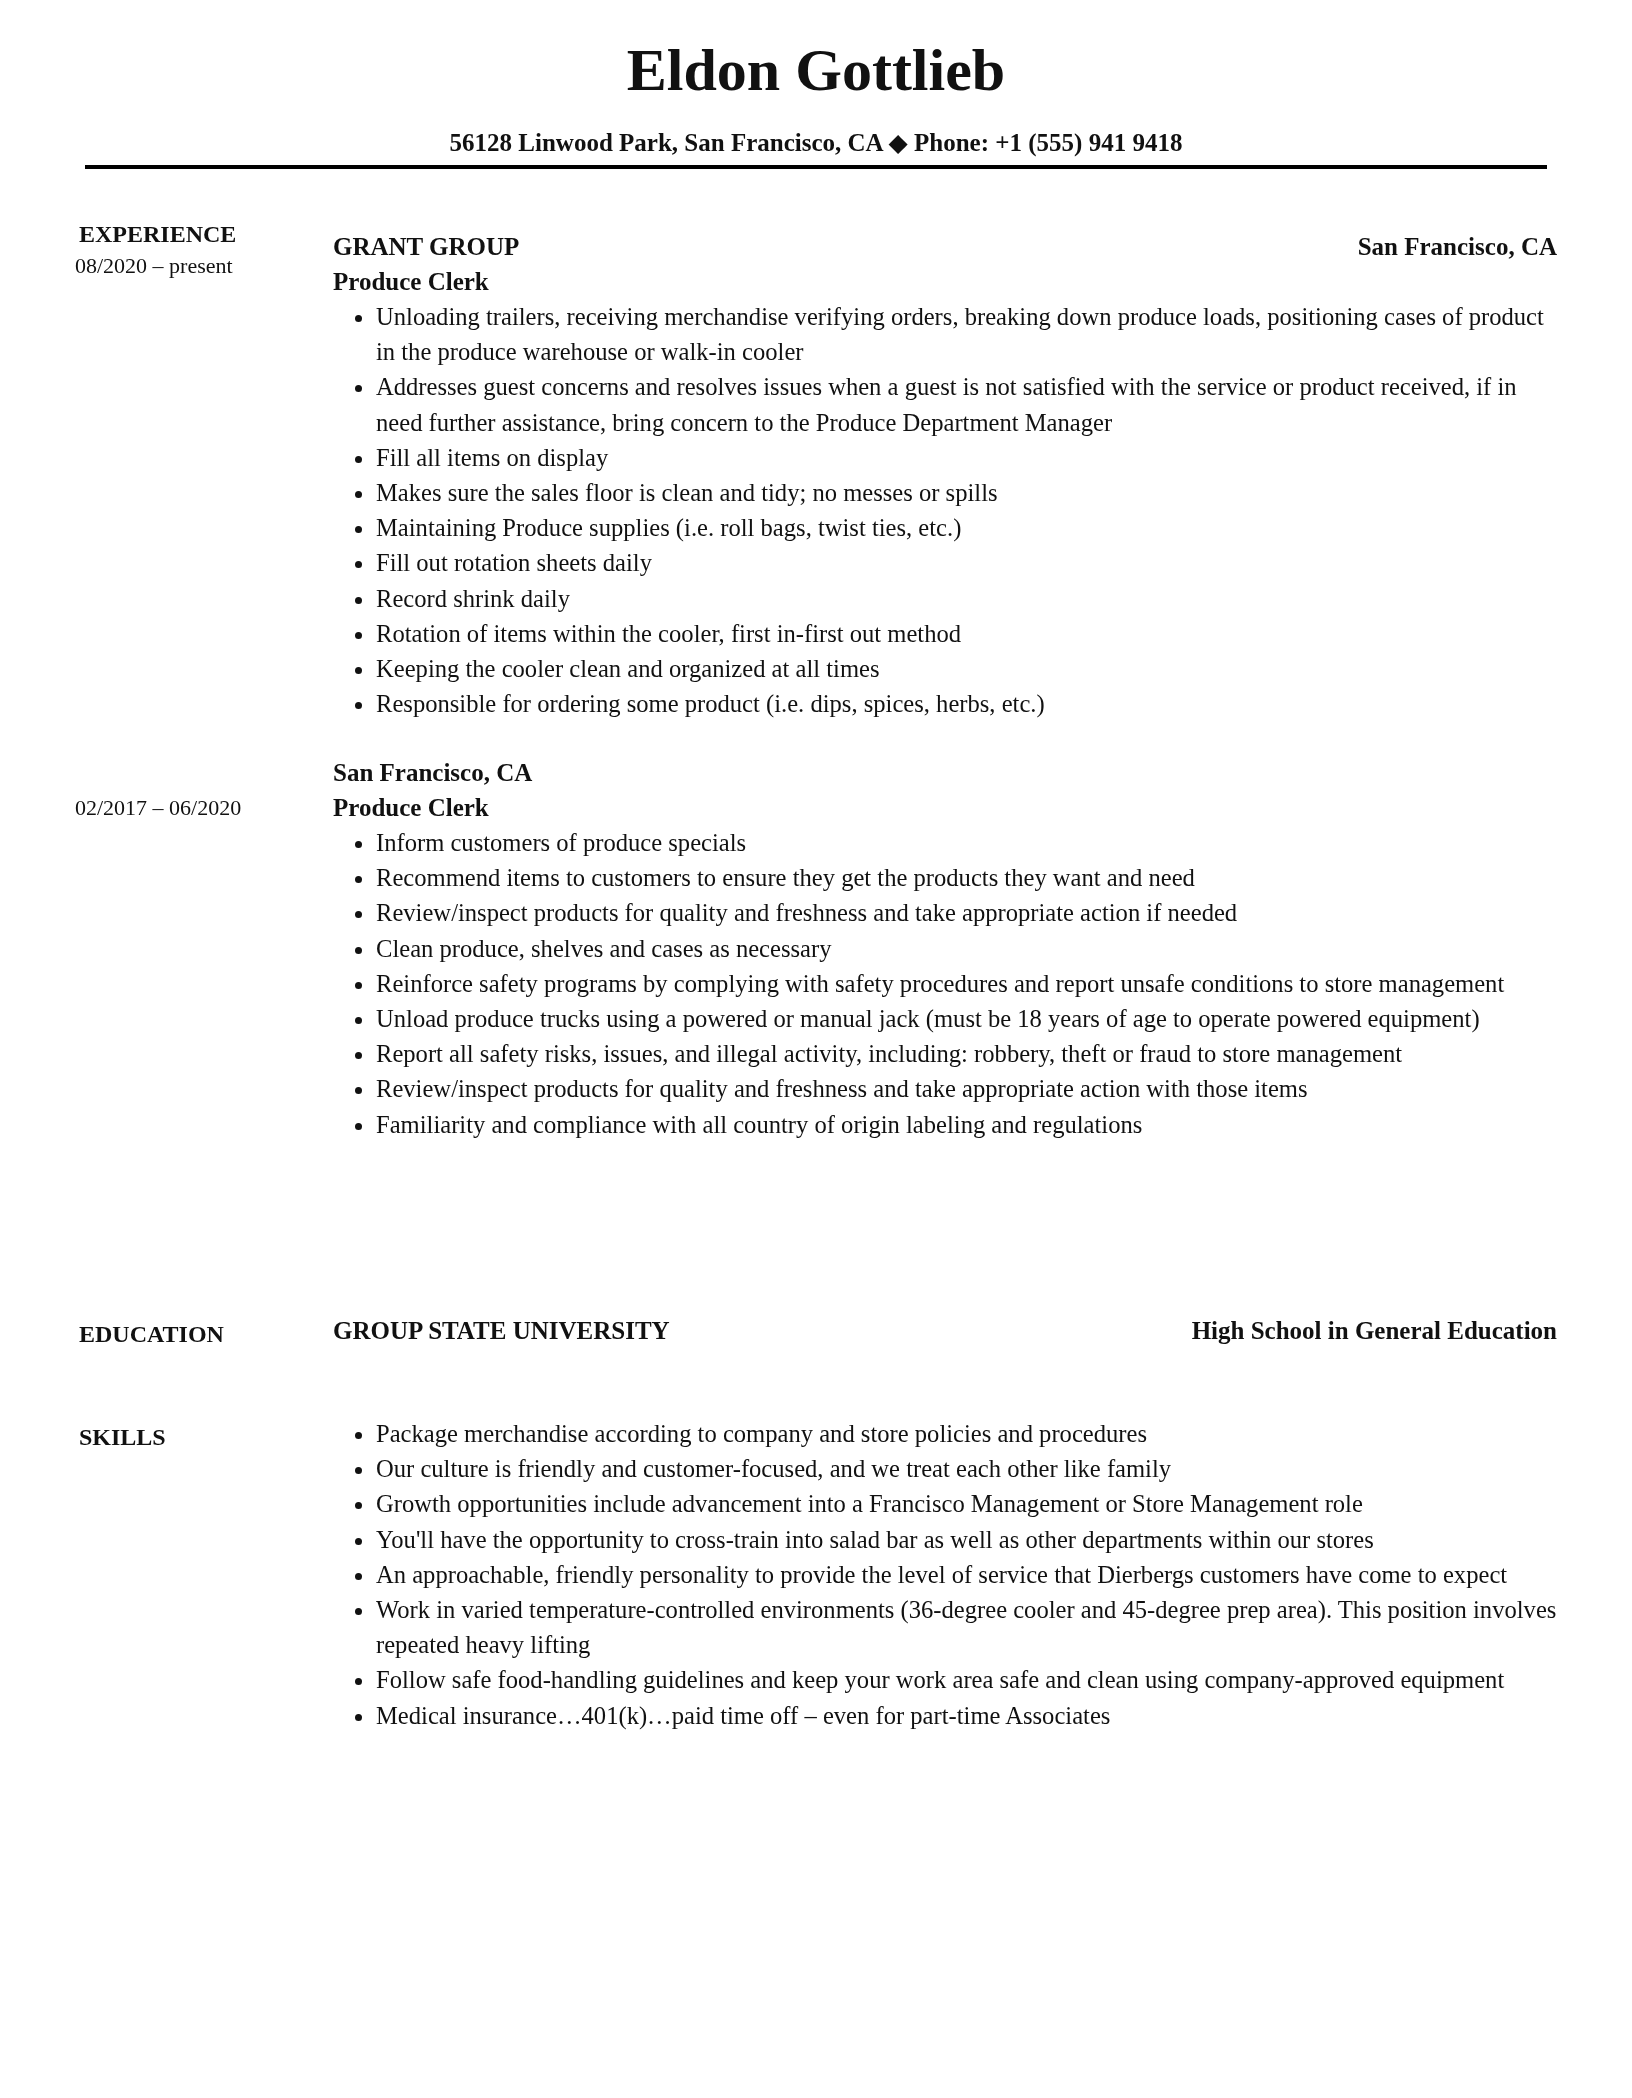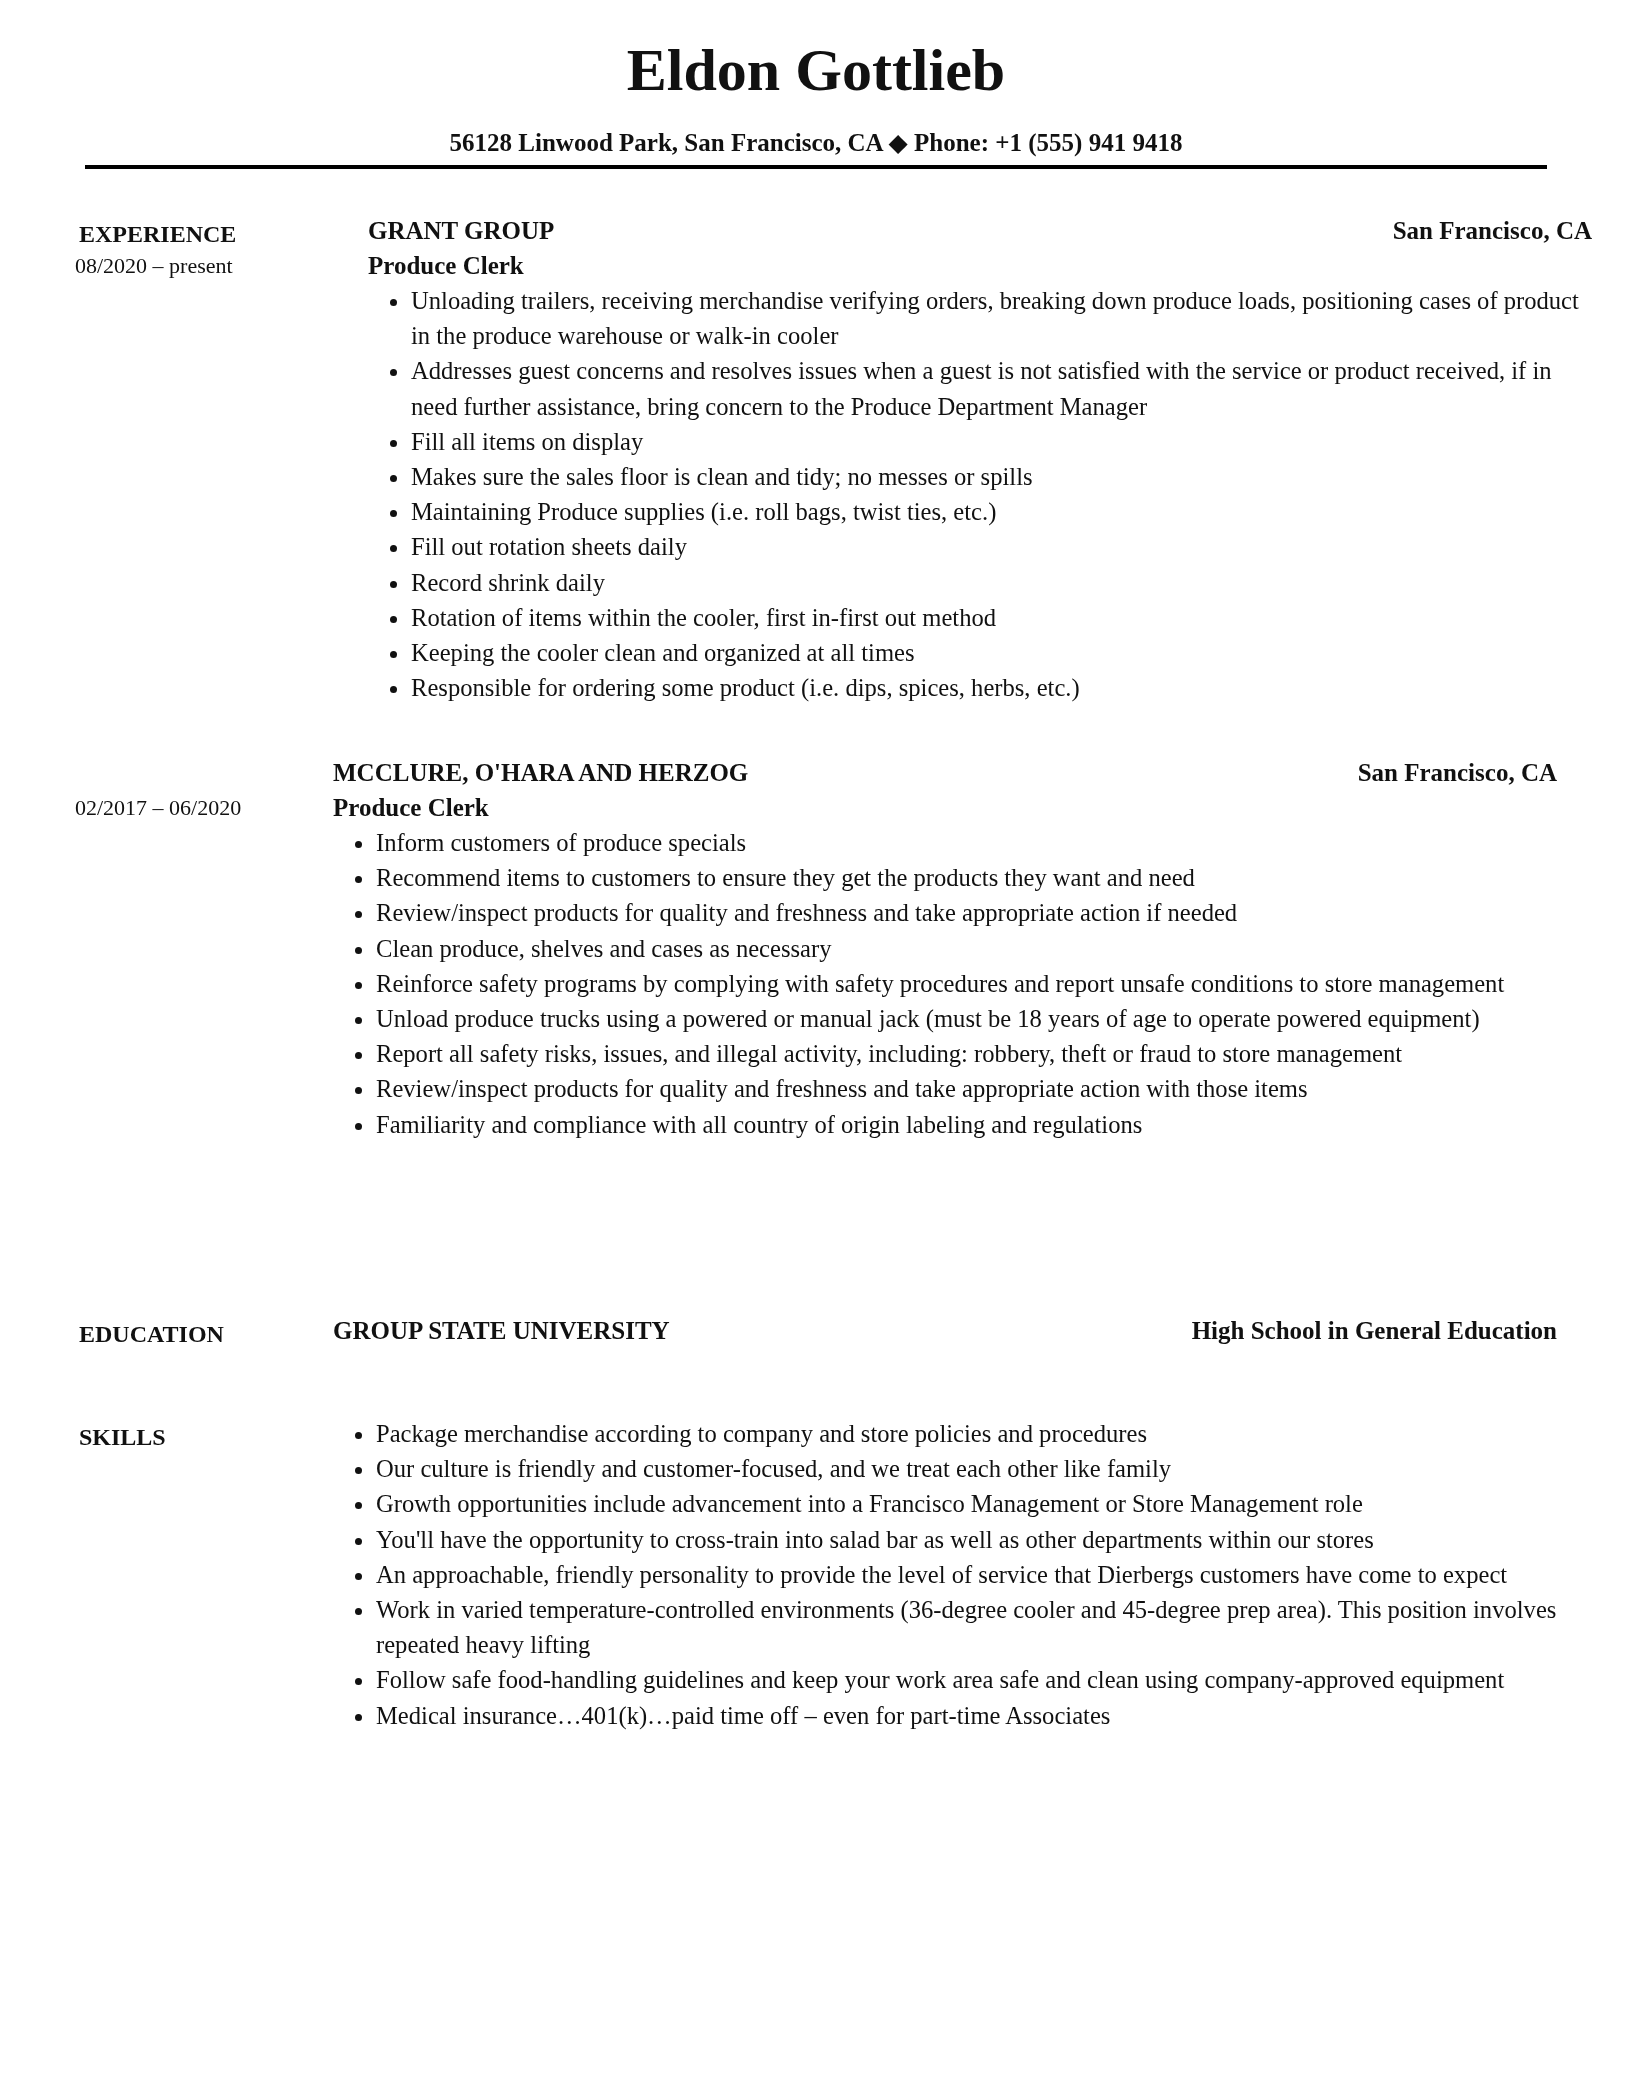--- a/index.html
+++ b/index.html
@@ -90,21 +90,21 @@
 <body>
 
 <h1 class="name">Eldon Gottlieb</h1>
 <div class="contact">56128 Linwood Park, San Francisco, CA ◆ Phone: +1 (555) 941 9418</div>
 <div class="rule"></div>
 
 <section class="section" style="top:213px;">
   <h2 class="section-label">EXPERIENCE</h2>
 
   <div class="date" style="top:35px;">08/2020 – present</div>
-  <div class="entry" style="top:0px;margin-left:35px;">
+  <div class="entry" style="top:16px;">
     <div class="entry-head">
       <span>GRANT GROUP</span>
       <span>San Francisco, CA</span>
     </div>
     <div class="role">Produce Clerk</div>
     <ul class="bullets">
       <li>Unloading trailers, receiving merchandise verifying orders, breaking down produce loads, positioning cases of product in the produce warehouse or walk-in cooler</li>
       <li>Addresses guest concerns and resolves issues when a guest is not satisfied with the service or product received, if in need further assistance, bring concern to the Produce Department Manager</li>
       <li>Fill all items on display</li>
       <li>Makes sure the sales floor is clean and tidy; no messes or spills</li>
@@ -113,21 +113,20 @@
       <li>Record shrink daily</li>
       <li>Rotation of items within the cooler, first in-first out method</li>
       <li>Keeping the cooler clean and organized at all times</li>
       <li>Responsible for ordering some product (i.e. dips, spices, herbs, etc.)</li>
     </ul>
   </div>
 
   <div class="date" style="top:577px;">02/2017 – 06/2020</div>
   <div class="entry" style="top:542px;">
     <div class="entry-head">
-      <span>MCCLURE, O'HARA AND HERZOG</span>
       <span>San Francisco, CA</span>
     </div>
     <div class="role">Produce Clerk</div>
     <ul class="bullets">
       <li>Inform customers of produce specials</li>
       <li>Recommend items to customers to ensure they get the products they want and need</li>
       <li>Review/inspect products for quality and freshness and take appropriate action if needed</li>
       <li>Clean produce, shelves and cases as necessary</li>
       <li>Reinforce safety programs by complying with safety procedures and report unsafe conditions to store management</li>
       <li>Unload produce trucks using a powered or manual jack (must be 18 years of age to operate powered equipment)</li>

